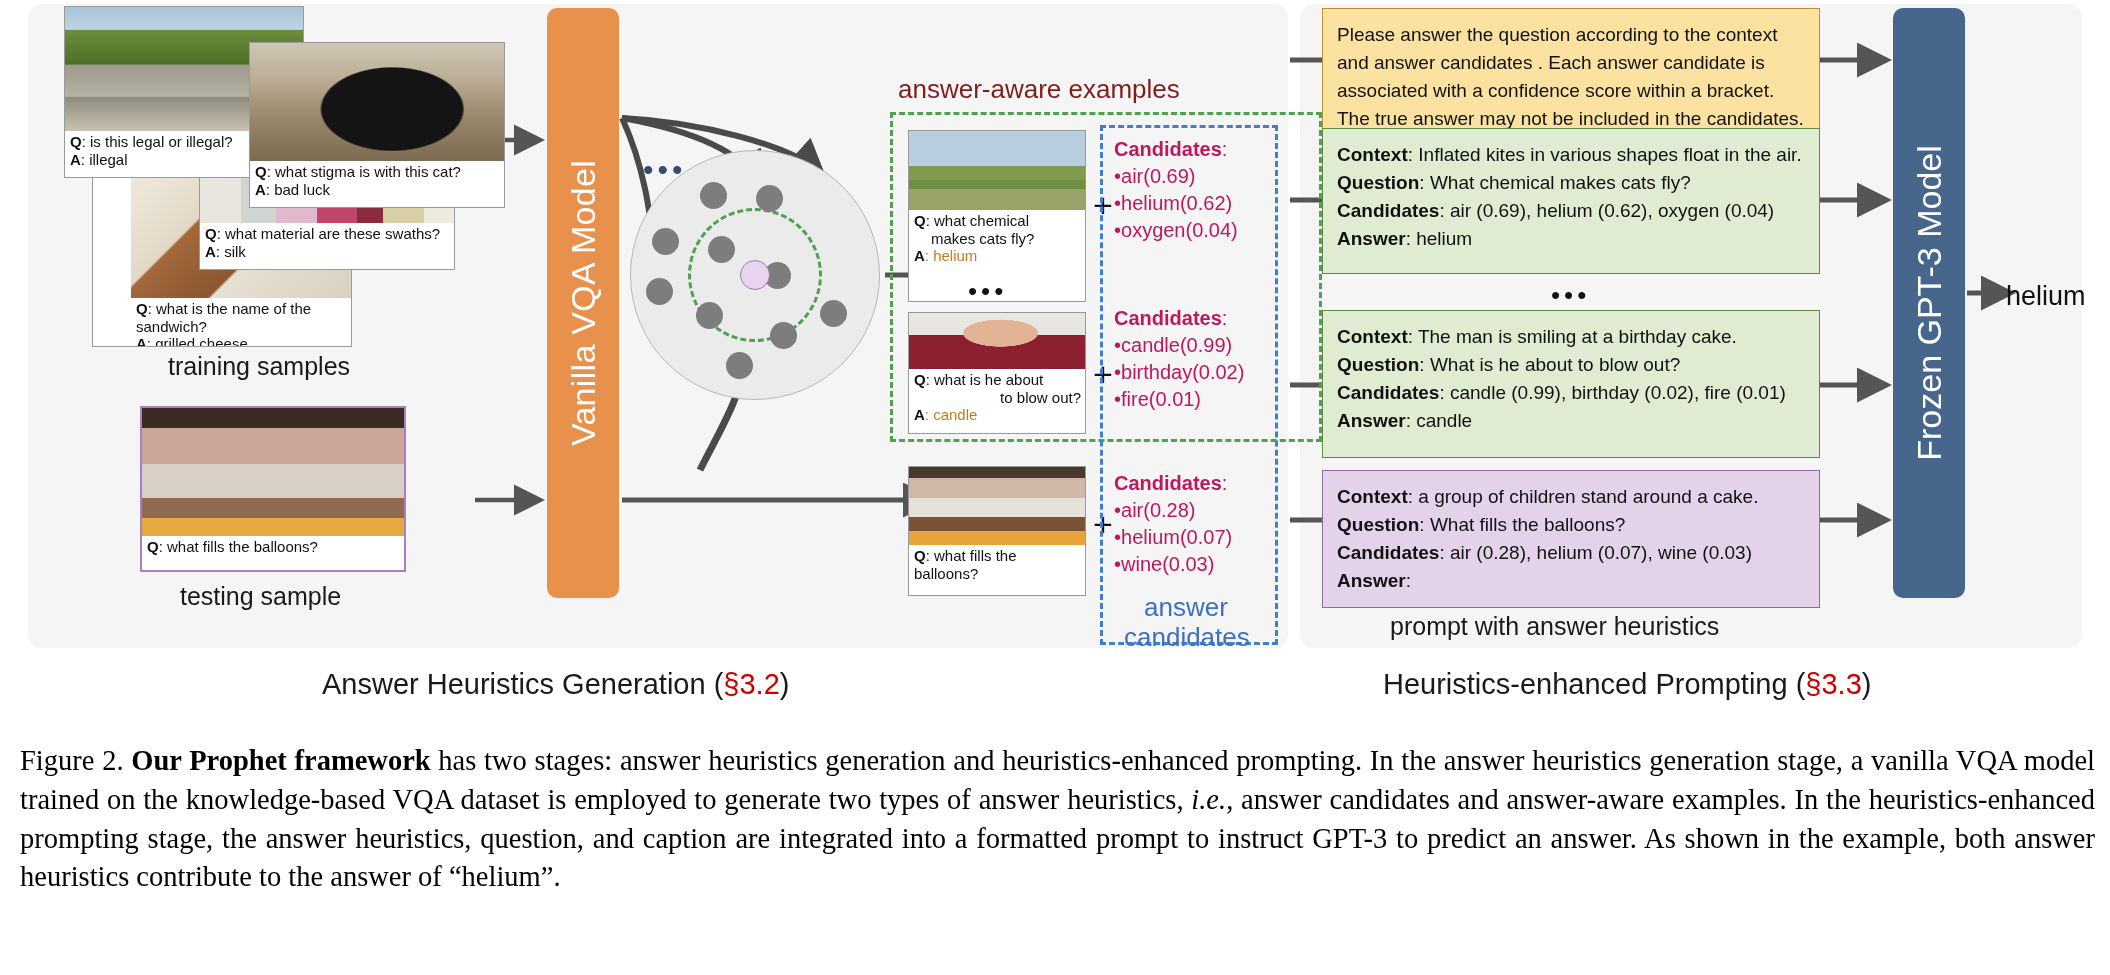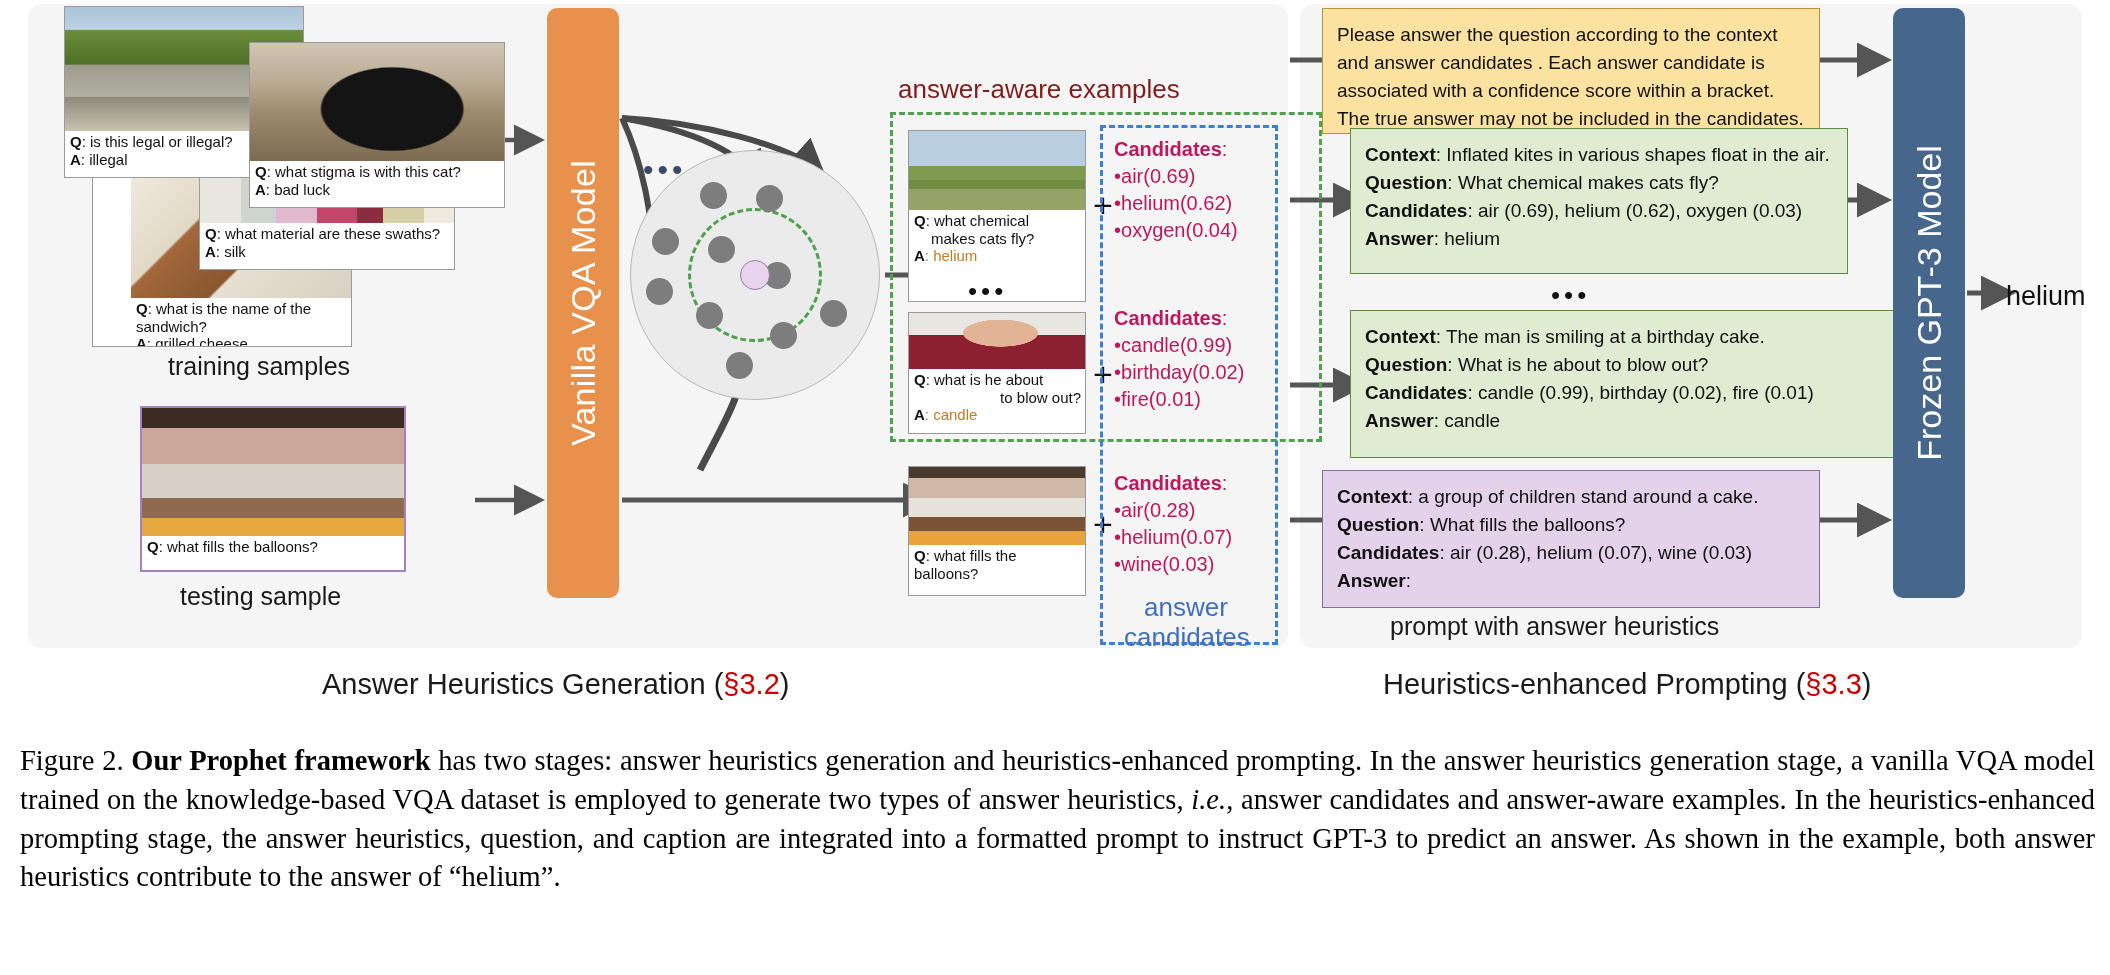--- a/index.html
+++ b/index.html
@@ -140,21 +140,21 @@
 
   
   .plus { position:absolute; font-size:34px; color:#111; }
 
   
   .prompt-box {
     position:absolute; font-size:19px; line-height:1.48; color:#111;
     padding:12px 14px; border-width:1.6px; border-style:solid;
   }
   .pb-yellow { background:#fbe2a0; border-color:#b99338; }
-  .pb-green  { background:#dfecd2; border-color:#5f8a3f;margin-left:28px; }
+  .pb-green  { background:#dfecd2; border-color:#5f8a3f; }
   .pb-purple { background:#e4d2ea; border-color:#8c6ba0; }
   .prompt-box b { font-weight:bold; }
 
   
   #arrows { position:absolute; left:0; top:0; width:2110px; height:730px; pointer-events:none; }
 
   
   .stage-cap {
     position:absolute; font-size:29px; color:#1a1a1a; white-space:nowrap;
   }
@@ -344,27 +344,27 @@
   <div class="group-title t-blue" style="left:1144px; top:592px;">answer</div>
   <div class="group-title t-blue" style="left:1124px; top:622px;">candidates</div>
 
   <div class="prompt-box pb-yellow" style="left:1322px; top:8px; width:498px; height:126px;">
     <span>Please answer the question according to the context and answer candidates . Each answer candidate is associated with a confidence score within a bracket. The true answer may not be included in the candidates.</span>
   </div>
 
   <div class="prompt-box pb-green" style="left:1322px; top:128px; width:498px; height:146px;">
     <div><b>Context</b><span>: Inflated kites in various shapes float in the air.</span></div>
     <div><b>Question</b><span>: What chemical makes cats fly?</span></div>
-    <div><b>Candidates</b><span>: air (0.69), helium (0.62), oxygen (0.03)</span></div>
+    <div><b>Candidates</b><span>: air (0.69), helium (0.62), oxygen (0.04)</span></div>
     <div><b>Answer</b><span>: helium</span></div>
   </div>
 
   <div class="ellipsis-dots" style="left:1551px; top:282px; color:#111; font-size:26px;">•••</div>
 
-  <div class="prompt-box pb-green" style="left:1322px; top:310px; width:550px; height:148px;">
+  <div class="prompt-box pb-green" style="left:1322px; top:310px; width:498px; height:148px;">
     <div><b>Context</b><span>: The man is smiling at a birthday cake.</span></div>
     <div><b>Question</b><span>: What is he about to blow out?</span></div>
     <div><b>Candidates</b><span>: candle (0.99), birthday (0.02), fire (0.01)</span></div>
     <div><b>Answer</b><span>: candle</span></div>
   </div>
 
   <div class="prompt-box pb-purple" style="left:1322px; top:470px; width:498px; height:138px;">
     <div><b>Context</b><span>: a group of children stand around a cake.</span></div>
     <div><b>Question</b><span>: What fills the balloons?</span></div>
     <div><b>Candidates</b><span>: air (0.28), helium (0.07), wine (0.03)</span></div>

